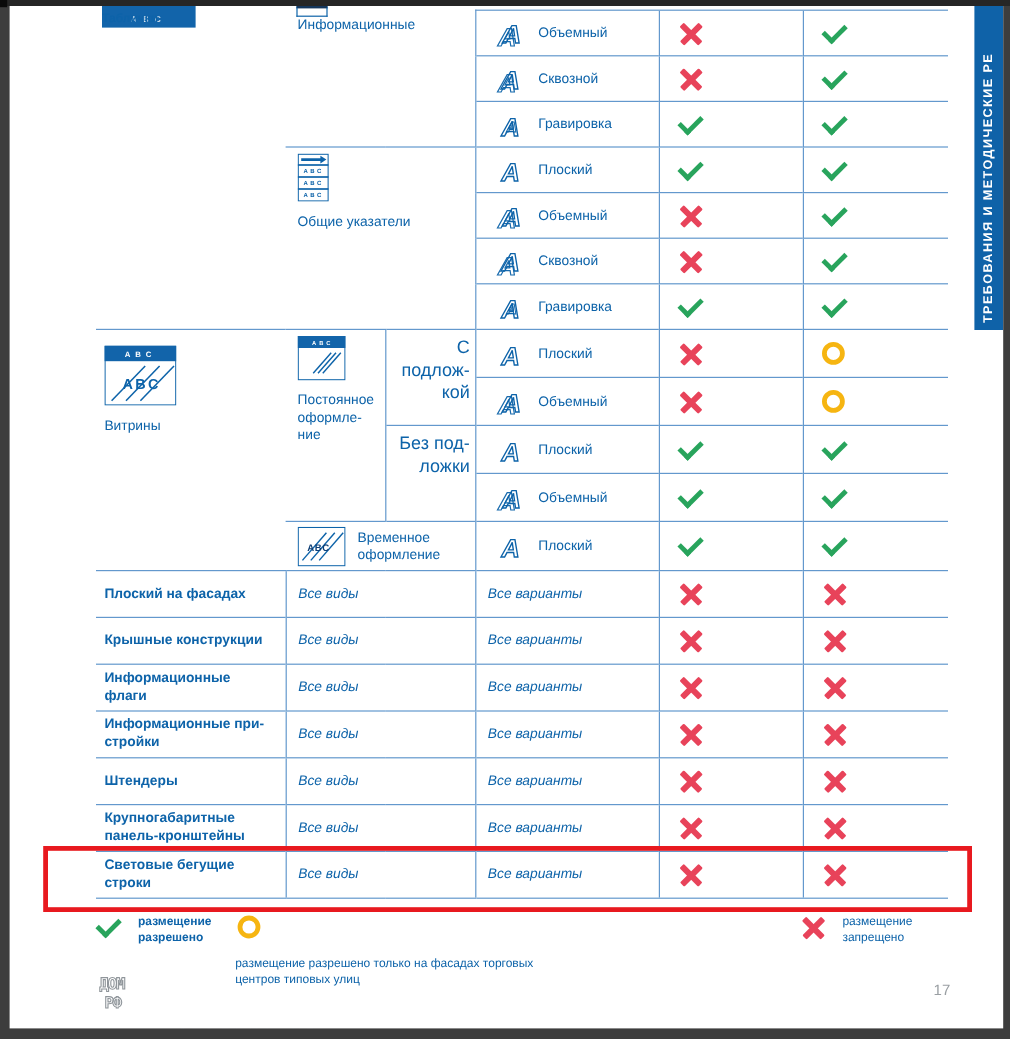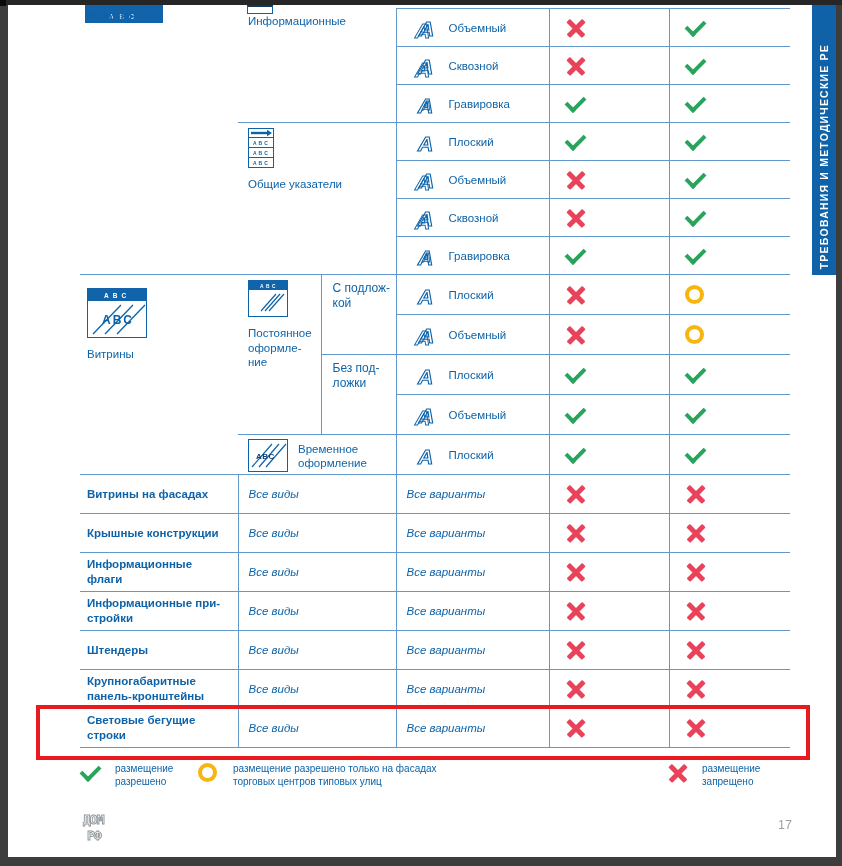--- a/index.html
+++ b/index.html
@@ -46,21 +46,21 @@
     padding:0;vertical-align:middle;color:var(--blue);
     font-size:11.5px;overflow:hidden;
   }
   tr.h1{height:38px;} tr.h2{height:40px;} tr.h3{height:39px;}
   .nt{border-top:none;margin-top:28px;}
   .bl{border-left:1px solid var(--line);}
   .bb{border-bottom:1px solid var(--line);}
   .ca{padding:4px 8px 4px 7px;font-weight:bold;line-height:1.3;}
   .ca-top{vertical-align:top;}
   .cb{vertical-align:top;padding:5px 6px 0 10px;line-height:1.25;}
-  .cb2{vertical-align:top;padding:6px 4px 0 11px;font-size:12px;line-height:1.25;}
+  .cb2{vertical-align:top;padding:6px 4px 0 11px;font-size:15px;line-height:1.25;text-align:right;}
   .ct{padding-left:13px;white-space:nowrap;}
   .cm{padding-left:13px;line-height:0;}
   .ck{padding-left:10px;font-style:italic;}
   .tlabel{display:inline-block;vertical-align:middle;margin-left:11px;}
   .aicon{display:inline-block;vertical-align:middle;line-height:0;}
   .amain,.ash,.ainner{fill:none;stroke:var(--blue);
     font-family:"Liberation Sans",sans-serif;font-style:italic;font-weight:bold;}
   .amain{stroke-width:1.15;font-size:21px;}
   .ash{stroke-width:1;font-size:21px;opacity:.95;}
   .ainner{stroke-width:.8;font-size:12px;}
@@ -107,22 +107,22 @@
   .vit-cell{vertical-align:top;padding:13px 4px 0 7px;}
   .vit-label{font-weight:normal;font-size:11.5px;margin-top:8px;}
   .grp-icon{display:block;margin-bottom:6px;}
   .tmp-flex{display:flex;align-items:flex-start;gap:10px;padding:4px 0 0 10px;}
   .tmp-flex .txt{line-height:1.25;padding-top:3px;}
 
   
   .leg{position:absolute;top:757px;display:flex;gap:11px;align-items:flex-start;}
   .leg .txt{font-size:10px;line-height:1.32;color:var(--blue);}
   .leg .mk{flex:0 0 26px;margin-top:-2px;}
-  .leg1{left:70px;width:130px;}
-  .leg2{left:188px;width:280px;}
+  .leg1{left:70px;width:130px;font-weight:bold;}
+  .leg2{left:188px;width:280px;flex-direction:column;}
   .leg3{left:443px;width:230px;}
   .leg4{left:657px;width:130px;}
 
   
   .highlight{
     position:absolute;left:28px;top:700px;width:766px;height:47px;
     border:4px solid var(--hl);z-index:5;pointer-events:none;
   }
 
   
@@ -347,21 +347,21 @@
       <td class="ct bl">
         <span class="aicon"><svg width="28" height="30">
                 <text class="amain" x="8" y="24">A</text>
               </svg></span><span class="tlabel">Плоский</span>
       </td>
       <td class="cm bl"><span class="mk" data-mark="check"></span></td>
       <td class="cm bl"><span class="mk" data-mark="check"></span></td>
     </tr>
 
     <tr class="h3">
-      <td class="ca"><span>Витрины на фасадах</span></td>
+      <td class="ca"><span>Плоский на фасадах</span></td>
       <td class="ck bl" colspan="2"><span>Все виды</span></td>
       <td class="ck bl"><span>Все варианты</span></td>
       <td class="cm bl"><span class="mk" data-mark="x"></span></td>
       <td class="cm bl"><span class="mk" data-mark="x"></span></td>
     </tr>
     <tr class="h3">
       <td class="ca"><span>Крышные конструкции</span></td>
       <td class="ck bl" colspan="2"><span>Все виды</span></td>
       <td class="ck bl"><span>Все варианты</span></td>
       <td class="cm bl"><span class="mk" data-mark="x"></span></td>

